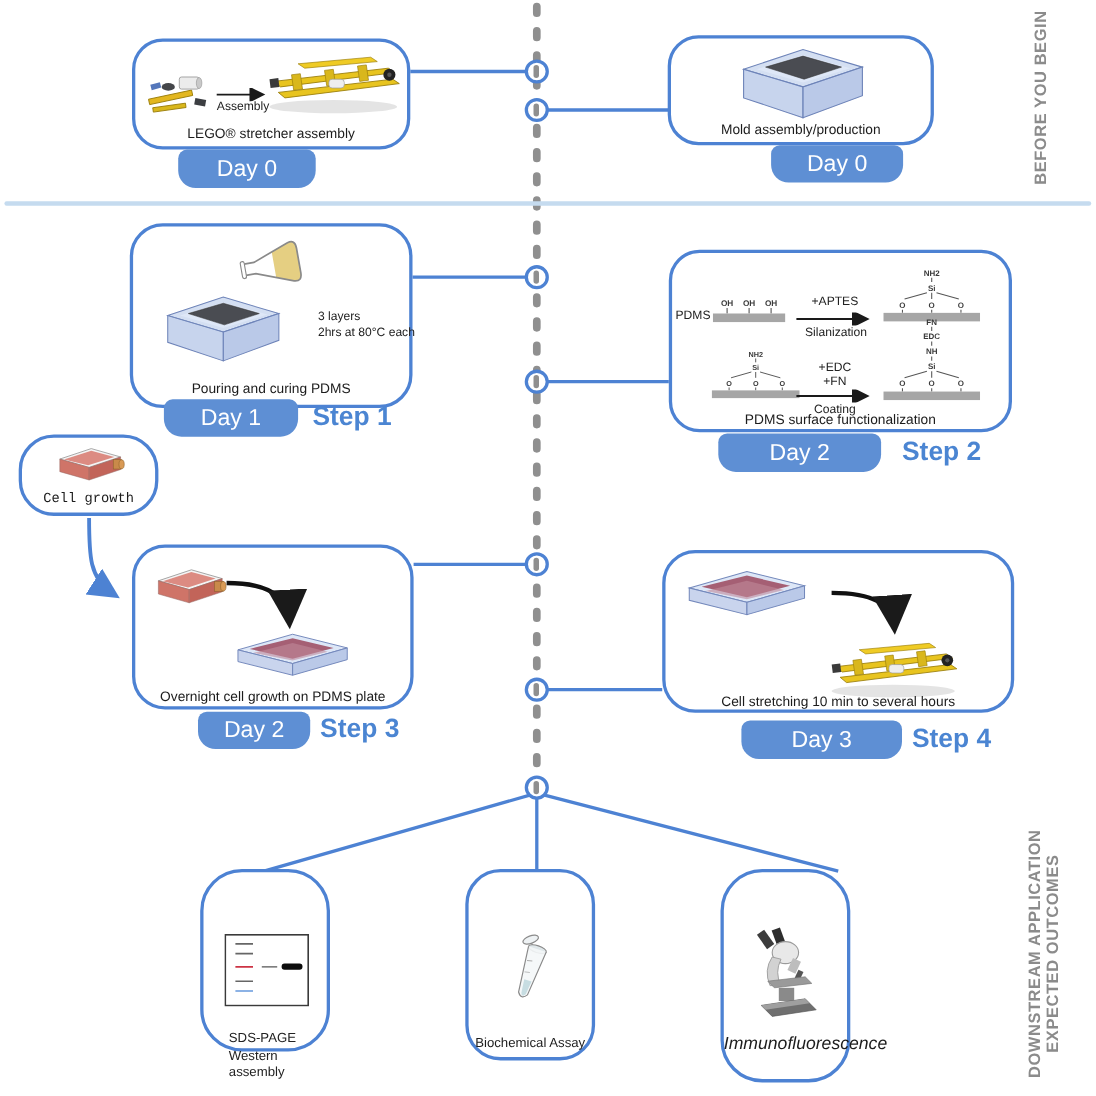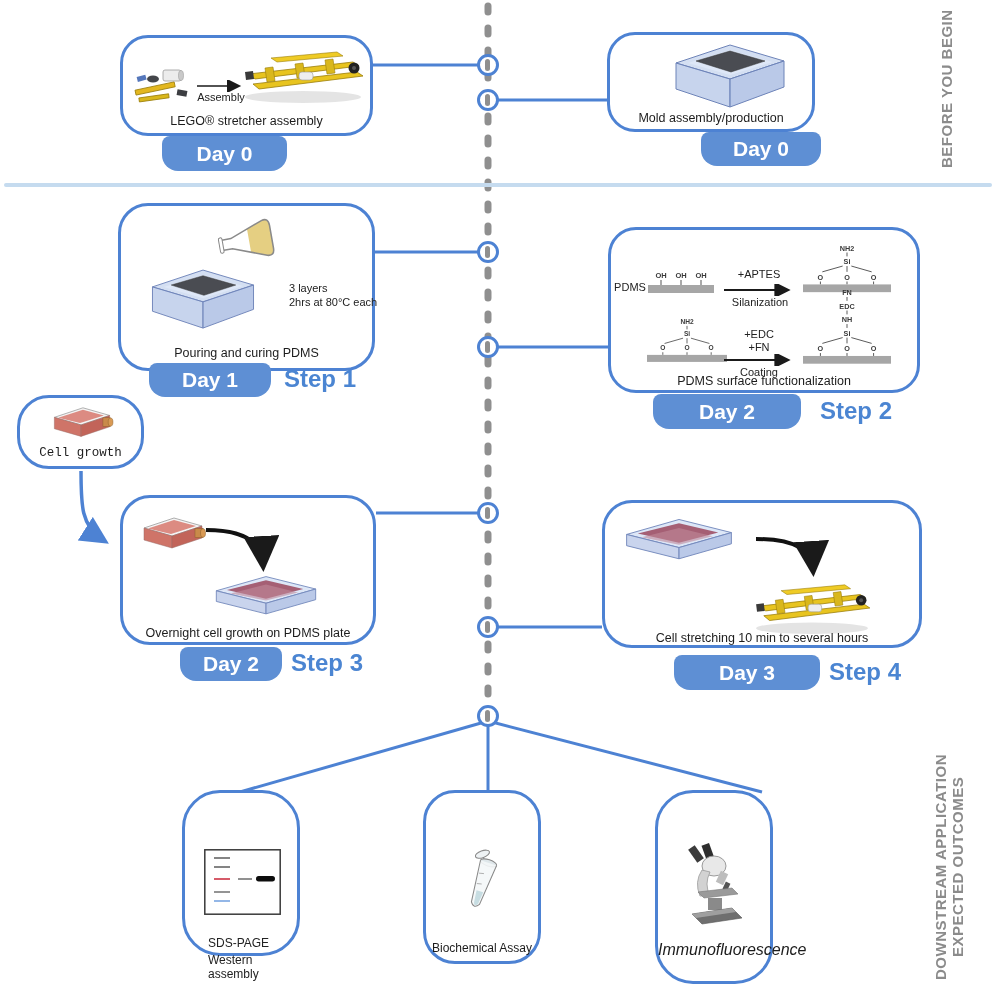--- a/index.html
+++ b/index.html
@@ -8,21 +8,21 @@
   }
   html,body{margin:0;padding:0;background:#fff;}
   #page{position:relative;width:996px;height:996px;background:#fff;overflow:hidden;
         font-family:"Liberation Sans",sans-serif;color:#1c1c1c;}
   svg{display:block;}
   .overlay{position:absolute;left:0;top:0;z-index:0;}
   .divider{position:absolute;left:4px;top:183px;width:988px;height:4px;background:var(--divider);border-radius:2px;z-index:0;}
   .box{position:absolute;background:#fff;border:3px solid var(--accent);z-index:1;box-sizing:border-box;}
   .node{position:absolute;width:16px;height:16px;border:3px solid var(--accent);border-radius:50%;background:#fff;z-index:3;}
   .node::after{content:"";position:absolute;left:5px;top:2px;width:5px;height:12px;border-radius:3px;background:var(--dash);}
-  .badge{position:absolute;background:var(--badge);color:#fff;font-weight:bold;font-size:21px;
+  .badge{position:absolute;background:var(--badge);color:#fff;font-weight:normal;font-size:21px;
          display:flex;align-items:center;justify-content:center;border-radius:8px 8px 16px 16px;z-index:2;}
   .step{position:absolute;color:var(--step);font-weight:bold;font-size:24px;z-index:2;}
   .caption{position:absolute;left:0;width:100%;text-align:center;font-size:12.5px;color:#1c1c1c;}
   .smalltext{position:absolute;font-size:11px;color:#222;}
   .vlabel{position:absolute;writing-mode:vertical-rl;transform:rotate(180deg);
           color:var(--vlabel);font-weight:bold;font-size:15px;letter-spacing:.5px;text-align:center;z-index:2;}
   .chemtxt{font-size:7.5px;fill:#3a3a3a;font-weight:bold;text-anchor:middle;font-family:"Liberation Sans",sans-serif;}
   .chembar{fill:#a6a6a6;}
   .chemline{stroke:#555;stroke-width:1;}
   .chemlabel{position:absolute;font-size:11px;color:#222;text-align:center;}
@@ -97,21 +97,21 @@
       <polygon points="30,10 96,4 102,8 36,14" fill="#efcb25" stroke="#9a7d08" stroke-width=".6"></polygon>
       <rect x="58" y="24" width="14" height="8" rx="3" fill="#eeeeee" stroke="#999999" stroke-width=".6"></rect>
       <polygon points="4,24 12,23 13,31 5,32" fill="#3a3a3a"></polygon>
       <ellipse cx="113" cy="20" rx="5.5" ry="5.5" fill="#222222"></ellipse>
       <ellipse cx="113" cy="20" rx="2" ry="2" fill="#555555"></ellipse>
     </svg>
     <div class="caption" style="top:76px;">LEGO® stretcher assembly</div>
   </div>
   <div class="badge" style="left:162px;top:136px;width:125px;height:35px;">Day 0</div>
 
-  <div class="box" style="left:607px;top:32px;width:208px;height:100px;border-radius:28px;">
+  <div class="box" style="left:607px;top:32px;width:242px;height:100px;border-radius:28px;">
     <svg class="illus" style="left:58px;top:4px;" width="124" height="76" viewBox="0 0 124 76">
       <polygon points="8,24 62,6 116,22 62,40" fill="#ccd9f0" fill-opacity=".85" stroke="#6d83b8" stroke-width="1"></polygon>
       <polygon points="8,24 8,50 62,68 62,40" fill="#b9c9e8" fill-opacity=".8" stroke="#6d83b8" stroke-width="1"></polygon>
       <polygon points="116,22 116,48 62,68 62,40" fill="#a9bce2" fill-opacity=".8" stroke="#6d83b8" stroke-width="1"></polygon>
       <polygon points="20,24 62,11 105,23 62,36" fill="#dfe8f7" fill-opacity=".9"></polygon>
       <polygon points="28,22 62,12 97,22 63,33" fill="#4a4c52" stroke="#333333" stroke-width=".5"></polygon>
     </svg>
     <div class="caption" style="top:76px;">Mold assembly/production</div>
   </div>
   <div class="badge" style="left:701px;top:132px;width:120px;height:34px;">Day 0</div>

